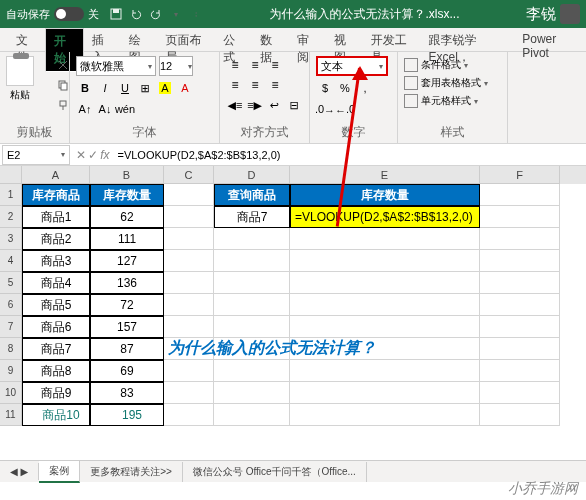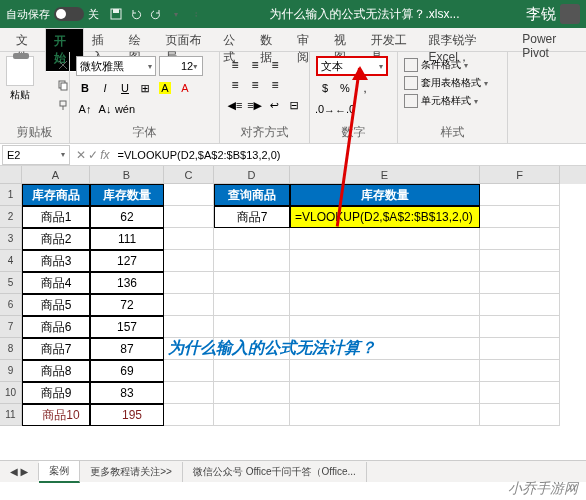--- a/index.html
+++ b/index.html
@@ -27,21 +27,21 @@
 .group-label { text-align: center; font-size: 12px; color: #666; margin-top: 2px; }
 .group-body { display: flex; gap: 20px; flex: 1; }
 .paste-big { width: 36px; display: flex; flex-direction: column; align-items: center; gap: 2px; }
 .paste-icon { width: 28px; height: 30px; background: #fff; border: 1px solid #ccc; position: relative; }
 .paste-icon::before { content: ""; position: absolute; top: -4px; left: 6px; width: 16px; height: 6px; background: #888; border-radius: 2px; }
 .mini-col { display: flex; flex-direction: column; gap: 2px; }
 .mini-btn { width: 18px; height: 18px; display: flex; align-items: center; justify-content: center; font-size: 10px; border: 1px solid transparent; }
 
 .font-top { display: flex; gap: 3px; align-items: center; }
 .font-name { width: 80px; height: 20px; border: 1px solid #ababab; background: #fff; font-size: 11px; padding: 0 3px; display: flex; align-items: center; justify-content: space-between; }
-.font-size { width: 42px; height: 20px; border: 1px solid #ababab; background: #fff; font-size: 11px; padding: 0 21px; display: flex; align-items: center; justify-content: space-between; }
+.font-size { width: 34px; height: 20px; border: 1px solid #ababab; background: #fff; font-size: 11px; padding: 0 0; display: flex; align-items: center; justify-content: space-between; }
 .font-row { display: flex; gap: 2px; margin-top: 3px; }
 .fbtn { width: 18px; height: 18px; display: flex; align-items: center; justify-content: center; font-size: 11px; }
 
 .align-grid { display: grid; grid-template-columns: repeat(3, 18px); gap: 2px; }
 .abtn { width: 18px; height: 18px; display: flex; align-items: center; justify-content: center; }
 
 .numfmt { width: 72px; height: 20px; border: 2px solid #d00; background: #fff; font-size: 11px; padding: 0 3px; display: flex; align-items: center; justify-content: space-between; }
 .num-row { display: flex; gap: 2px; margin-top: 3px; }
 
 .style-item { display: flex; align-items: center; gap: 3px; font-size: 10px; height: 18px; }
@@ -67,21 +67,21 @@
 
 .gridbody { display: flex; }
 .rowhdrs { width: 22px; }
 .rhdr { height: 22px; border-right: 1px solid #ccc; border-bottom: 1px solid #ccc; background: #e6e6e6; text-align: center; font-size: 10px; line-height: 22px; color: #444; }
 .cells { position: relative; flex: 1; }
 .cellrow { display: flex; height: 22px; }
 .cell { border-right: 1px solid #d4d4d4; border-bottom: 1px solid #d4d4d4; font-size: 12px; display: flex; align-items: center; justify-content: center; }
 
 .tbl-hdr { background: #0070c0; color: #fff; font-weight: bold; border: 1px solid #000; }
 .tbl-cell { border: 1px solid #000; background: #fff; }
-.tbl-cell.dim { color: #7f1d1d; padding-left: 10px; }
+.tbl-cell.dim { color: #0f766e; padding-left: 10px; }
 .yellow-cell { background: #ffff00; border: 1px solid #000; justify-content: flex-start; padding-left: 4px; }
 
 .question { position: absolute; top: 154px; left: 146px; color: #0070c0; font-size: 16px; font-weight: bold; font-style: italic; }
 
 
 .sheettabs { position: absolute; bottom: 18px; left: 0; right: 0; height: 22px; display: flex; align-items: center; background: #f3f2f1; border-top: 1px solid #ccc; font-size: 10px; }
 .stab { padding: 3px 10px; border-right: 1px solid #ccc; color: #444; }
 .stab.active { background: #fff; border-bottom: 2px solid #217346; }
 
 

